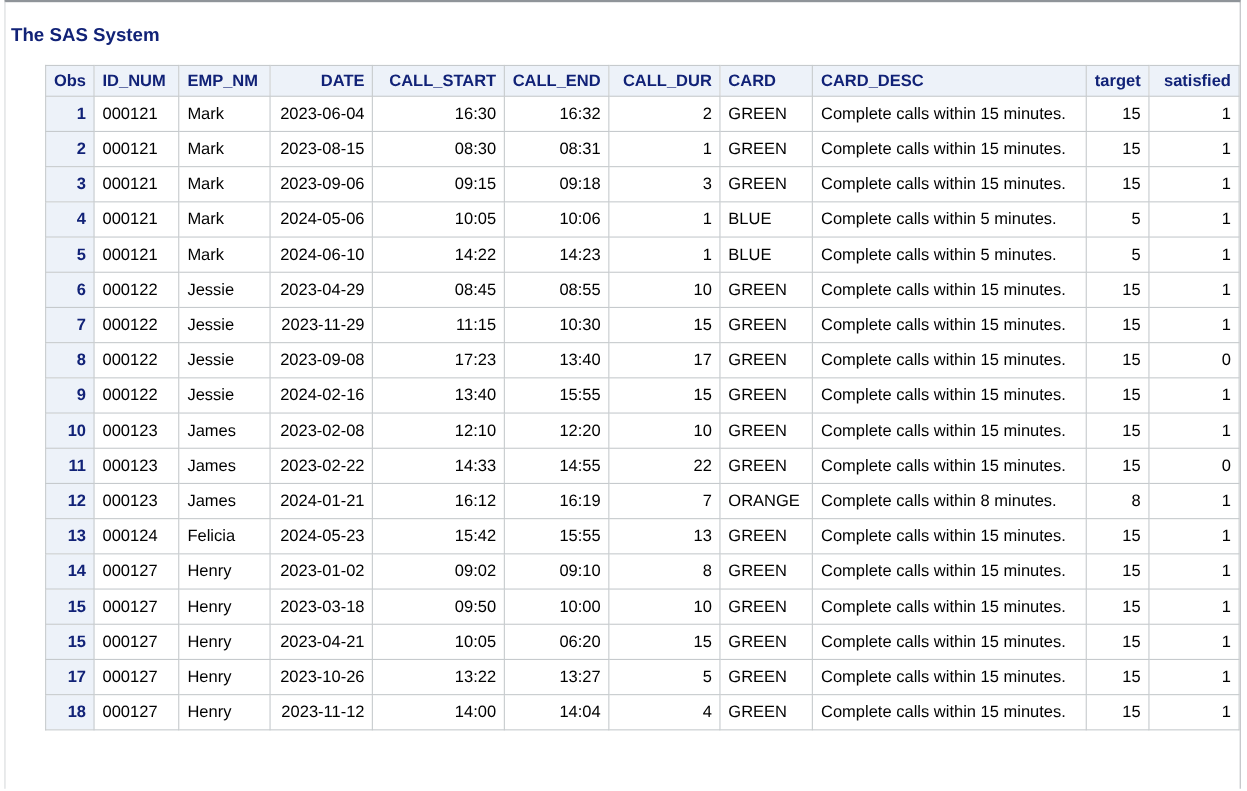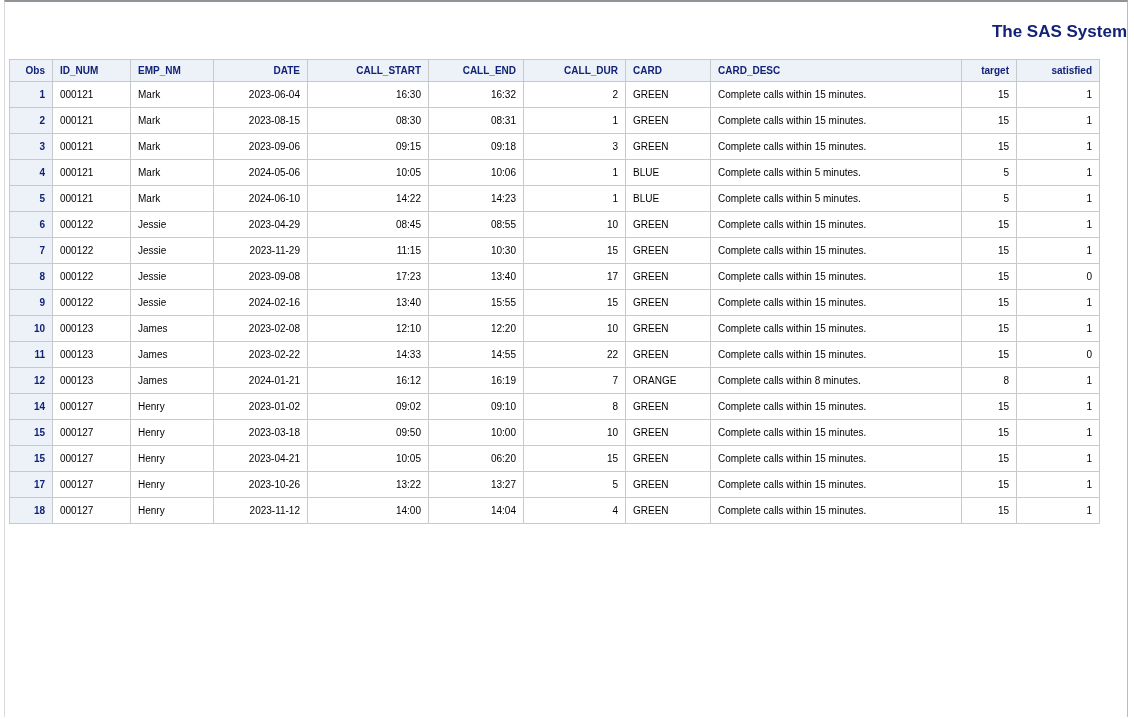--- a/index.html
+++ b/index.html
@@ -24,26 +24,26 @@
     border-right: 1px solid #b9bcbf;
     padding: 12px 0 0 4px;
     overflow: hidden;
   }
   .page-title {
     font-size: 17px;
     line-height: 20px;
     font-weight: bold;
     color: #112277;
     margin: 8px 0 17px 1px;
-    text-align: right;
   }
   table.sas-table {
     border-collapse: collapse;
     table-layout: fixed;
-    font-size: 10px;
+    font-size: 15px;
+    margin-left: 32px;
   }
   table.sas-table th,
   table.sas-table td {
     border: 1px solid #c6cacd;
     box-sizing: border-box;
     overflow: hidden;
     white-space: nowrap;
   }
   table.sas-table th {
     background: #edf2f9;
@@ -250,20 +250,33 @@
           <td class="al-right">2024-01-21</td>
           <td class="al-right">16:12</td>
           <td class="al-right">16:19</td>
           <td class="al-right">7</td>
           <td class="al-left">ORANGE</td>
           <td class="al-left">Complete calls within 8 minutes.</td>
           <td class="al-right">8</td>
           <td class="al-right">1</td>
         </tr>
         <tr>
+          <td class="al-right obs-cell">13</td>
+          <td class="al-left">000124</td>
+          <td class="al-left">Felicia</td>
+          <td class="al-right">2024-05-23</td>
+          <td class="al-right">15:42</td>
+          <td class="al-right">15:55</td>
+          <td class="al-right">13</td>
+          <td class="al-left">GREEN</td>
+          <td class="al-left">Complete calls within 15 minutes.</td>
+          <td class="al-right">15</td>
+          <td class="al-right">1</td>
+        </tr>
+        <tr>
           <td class="al-right obs-cell">14</td>
           <td class="al-left">000127</td>
           <td class="al-left">Henry</td>
           <td class="al-right">2023-01-02</td>
           <td class="al-right">09:02</td>
           <td class="al-right">09:10</td>
           <td class="al-right">8</td>
           <td class="al-left">GREEN</td>
           <td class="al-left">Complete calls within 15 minutes.</td>
           <td class="al-right">15</td>

